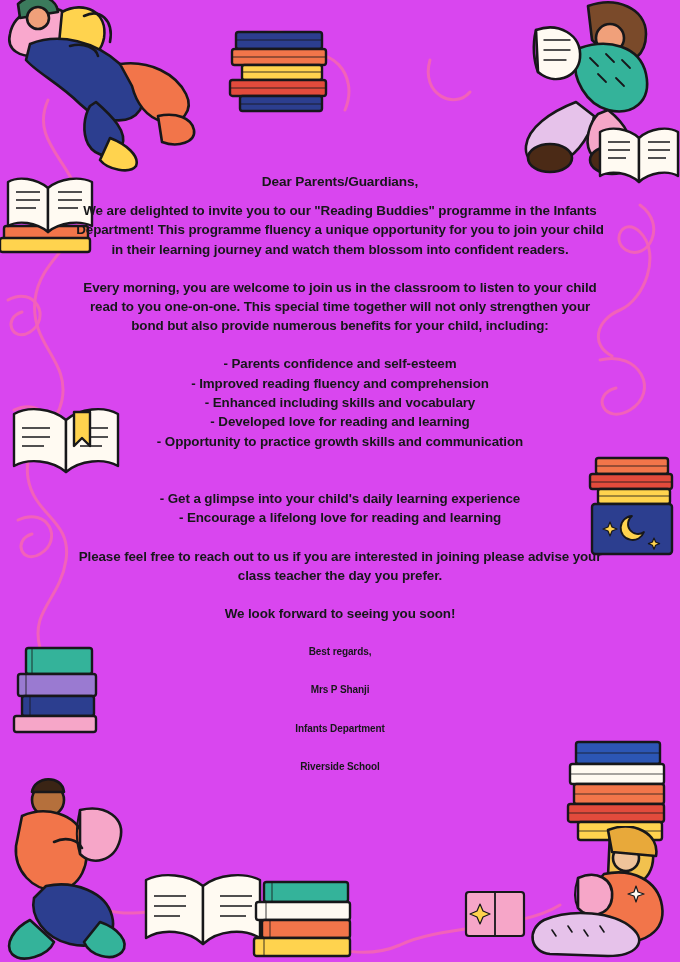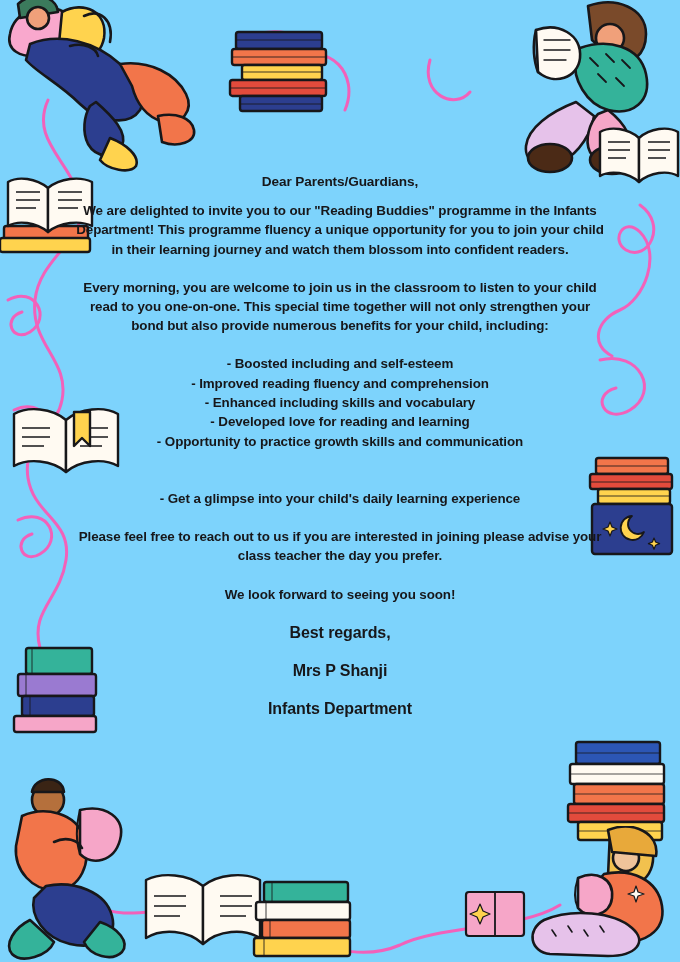--- a/index.html
+++ b/index.html
@@ -12,21 +12,21 @@
     background: #fbd2cf;
     font-family: "Liberation Sans", sans-serif;
     overflow: hidden;
     position: relative;
   }
 
   #poster {
     position: relative;
     width: 680px;
     height: 962px;
-    background: #7dd3fc;
+    background: #d946ef;
     overflow: hidden;
   }
 
   
   .decor-svg {
     position: absolute;
     left: 0; top: 0;
     width: 680px;
     height: 962px;
     pointer-events: none;
@@ -54,21 +54,21 @@
   .gap-sm {
     height: 10px;
   }
   .salutation {
     font-size: 13.6px;
   }
   .list-line {
     line-height: 19.3px;
   }
   .signoff {
-    font-size: 16px;
+    font-size: 10px;
   }
 
   
   .art {
     position: absolute;
   }
 </style>
 </head>
 <body>
 
@@ -258,32 +258,33 @@
     <div class="gap-sm"></div>
 
     <p>We are delighted to invite you to our "Reading Buddies" programme in the Infants Department! This programme fluency a unique opportunity for you to join your child in their learning journey and watch them blossom into confident readers.</p>
 
     <div class="gap"></div>
 
     <p>Every morning, you are welcome to join us in the classroom to listen to your child read to you one-on-one. This special time together will not only strengthen your bond but also provide numerous benefits for your child, including:</p>
 
     <div class="gap"></div>
 
-    <p class="list-line">- Boosted including and self-esteem</p>
+    <p class="list-line">- Parents confidence and self-esteem</p>
     <p class="list-line">- Improved reading fluency and comprehension</p>
     <p class="list-line">- Enhanced including skills and vocabulary</p>
     <p class="list-line">- Developed love for reading and learning</p>
     <p class="list-line">- Opportunity to practice growth skills and communication</p>
 
     <div class="gap"></div>
 
 
     <div class="gap"></div>
 
     <p class="list-line">- Get a glimpse into your child's daily learning experience</p>
+    <p class="list-line">- Encourage a lifelong love for reading and learning</p>
 
     <div class="gap"></div>
 
     <p>Please feel free to reach out to us if you are interested in joining please advise your class teacher the day you prefer.</p>
 
     <div class="gap"></div>
 
     <p>We look forward to seeing you soon!</p>
 
     <div class="gap"></div>
@@ -293,16 +294,17 @@
     <div class="gap"></div>
 
     <p class="signoff">Mrs P Shanji</p>
 
     <div class="gap"></div>
 
     <p class="signoff">Infants Department</p>
 
     <div class="gap"></div>
 
+    <p class="signoff">Riverside School</p>
 
   </div>
 
 </div>
 
 </body></html>

